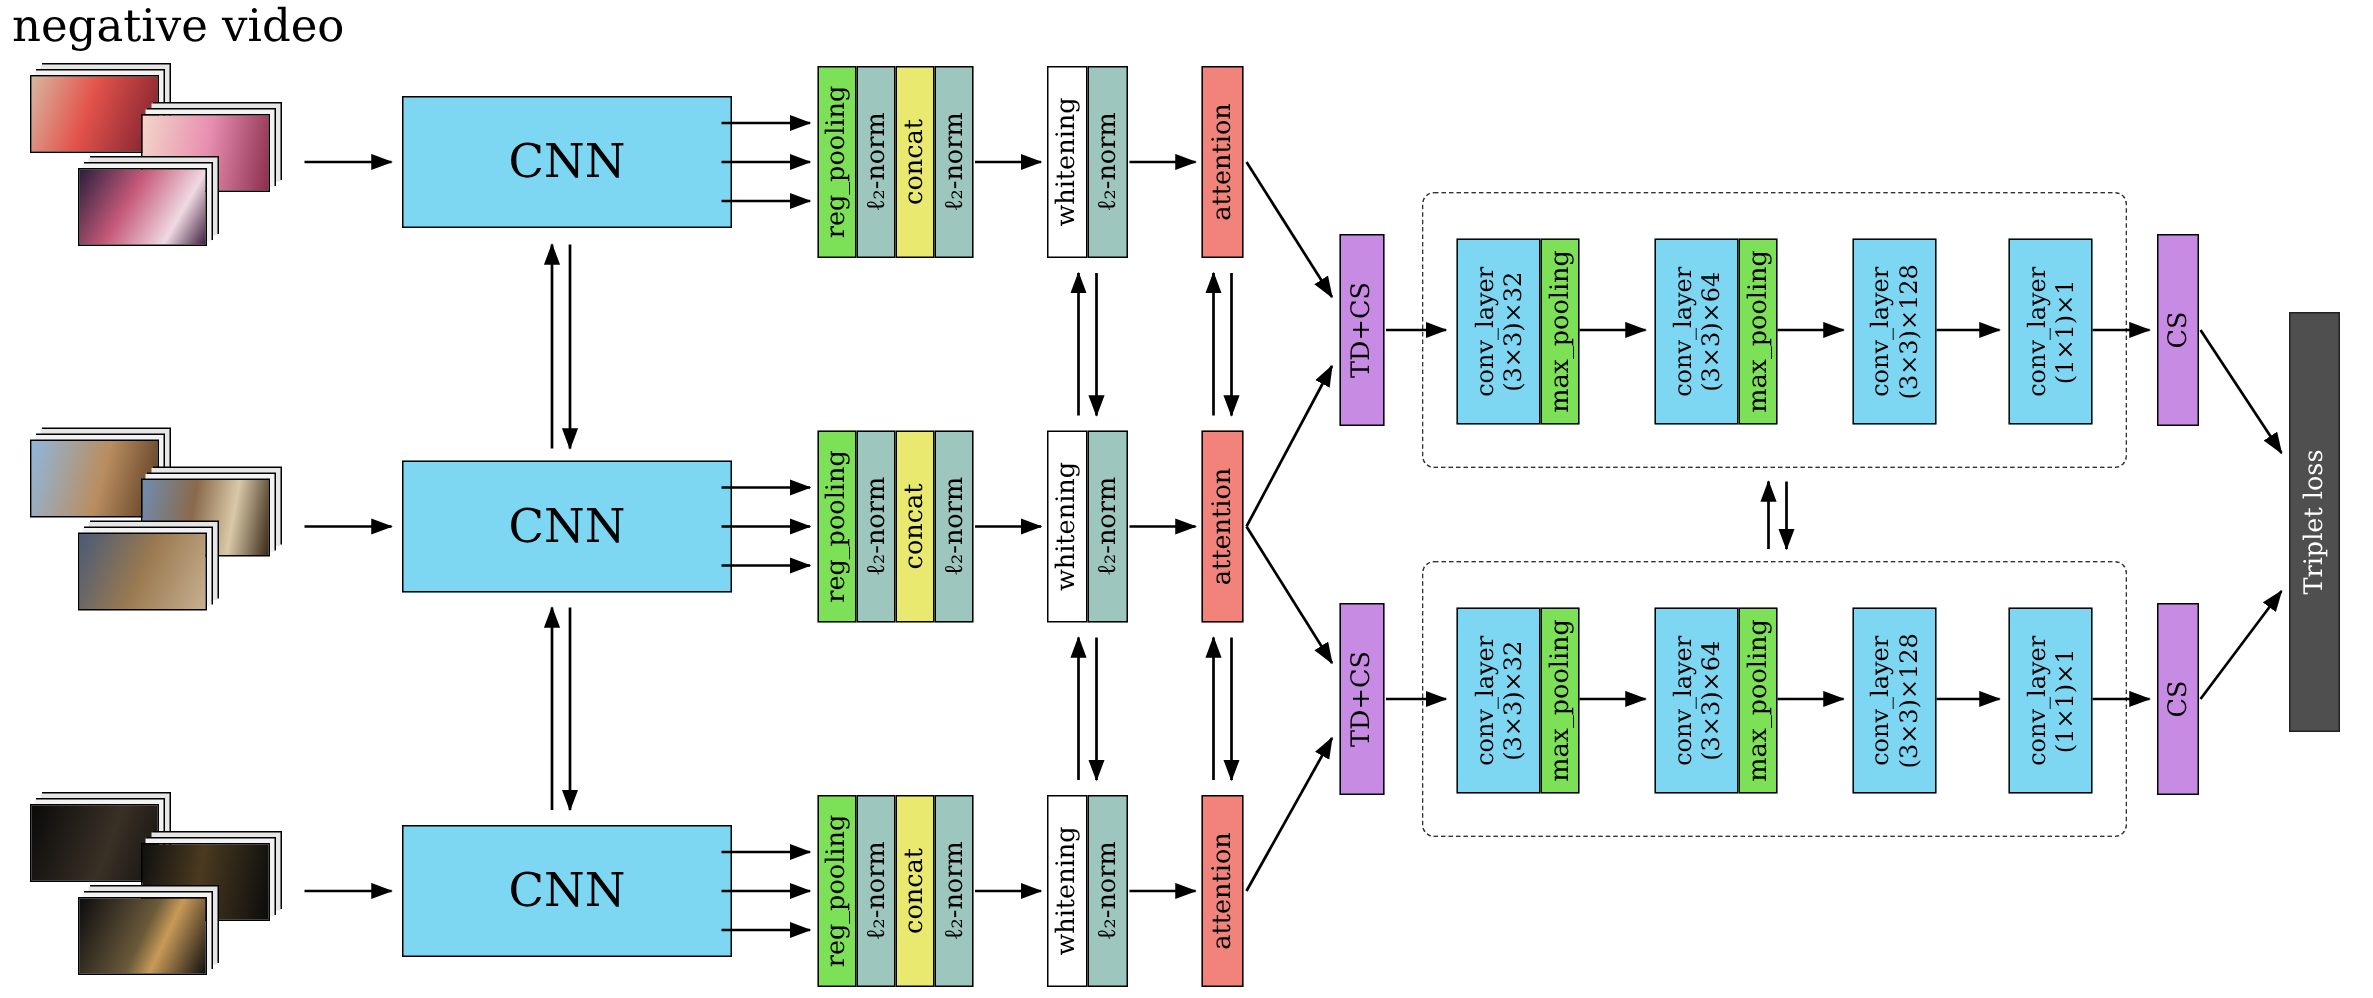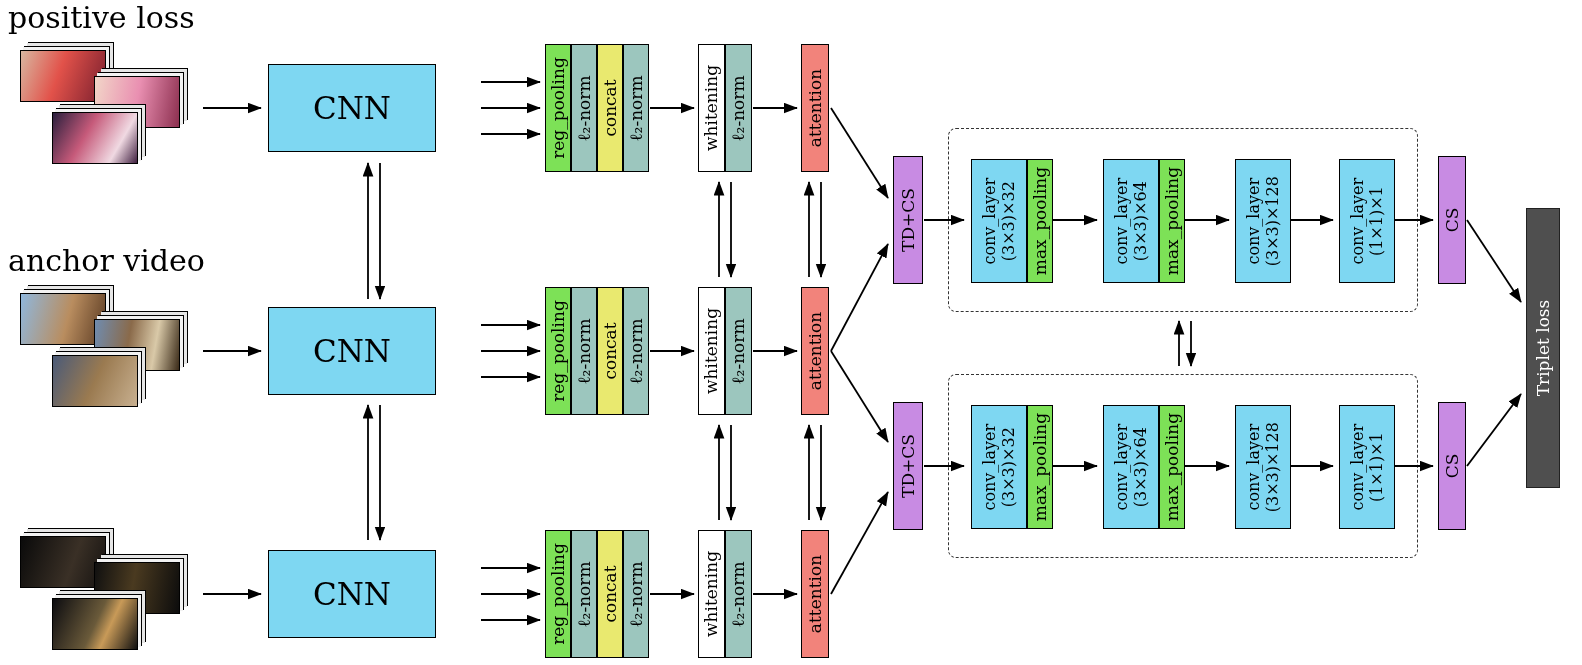--- a/index.html
+++ b/index.html
@@ -18,21 +18,21 @@
   .p1 { background:linear-gradient(110deg,#d8b6a0,#e2524a 45%,#7a1f2e); }
   .p2 { background:linear-gradient(100deg,#f2d6c8,#e98fb1 50%,#8c2f4f); }
   .p3 { background:linear-gradient(120deg,#2a1f3d,#c65a7a 40%,#f0d9e2 75%,#402040); }
   .a1 { background:linear-gradient(105deg,#8fb7dd,#b98d5f 55%,#5a3a22); }
   .a2 { background:linear-gradient(100deg,#6f8cb0,#8a6a4a 40%,#d9c9a8 70%,#3a2a18); }
   .a3 { background:linear-gradient(115deg,#4a5a78,#9a7a50 50%,#c8b090); }
   .n1 { background:linear-gradient(110deg,#0a0a0a,#3a3026 60%,#151210); }
   .n2 { background:linear-gradient(100deg,#101010,#4a3a20 45%,#0c0c0c); }
   .n3 { background:linear-gradient(115deg,#0c0c10,#6a5a3a 50%,#c89a58 65%,#101010); }
 
-  .cnn { position:absolute; left:268px; top:24px; width:168px; height:88px;
+  .cnn { position:absolute; left:268px; top:24px; width:220px; height:88px;
          border:1.5px solid #000; background:#7ed7f2;
          display:flex; align-items:center; justify-content:center; font-size:31px; }
 
   .vbox { position:absolute; top:4px; height:128px; border:1.2px solid #000;
           display:flex; align-items:center; justify-content:center; }
   .vtext { transform:rotate(-90deg); white-space:nowrap; font-size:17px; }
   .green  { background:#7de157; }
   .teal   { background:#9cc6be; }
   .yellow { background:#e9e96f; }
   .white  { background:#ffffff; }
@@ -57,21 +57,21 @@
 
   svg.arrows { position:absolute; left:0; top:0; width:1582px; height:665px; pointer-events:none; }
   svg.arrows line { stroke:#000; stroke-width:1.8; }
 </style>
 </head>
 <body>
 
 <div id="canvas">
 
   <section class="branch" style="top:40px">
-    <h2 class="branch-label">positive loss</h2>
+    <h2 class="branch-label">negative video</h2>
     <div class="video-stack">
       <div class="thumb t1 p1"></div>
       <div class="thumb t2 p2"></div>
       <div class="thumb t3 p3"></div>
     </div>
     <div class="cnn">
       <span>CNN</span>
     </div>
     <div class="vbox green" style="left:545px;width:26px">
         <span class="vtext">reg_pooling</span>
@@ -90,21 +90,20 @@
       </div>
     <div class="vbox teal" style="left:725px;width:27px">
         <span class="vtext">ℓ₂-norm</span>
       </div>
     <div class="vbox red" style="left:801px;width:28px">
         <span class="vtext">attention</span>
       </div>
   </section>
 
   <section class="branch" style="top:283px">
-    <h2 class="branch-label">anchor video</h2>
     <div class="video-stack">
       <div class="thumb t1 a1"></div>
       <div class="thumb t2 a2"></div>
       <div class="thumb t3 a3"></div>
     </div>
     <div class="cnn">
       <span>CNN</span>
     </div>
     <div class="vbox green" style="left:545px;width:26px">
         <span class="vtext">reg_pooling</span>

